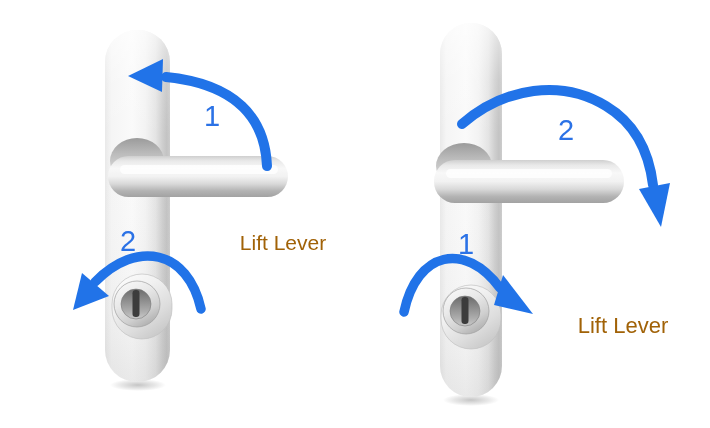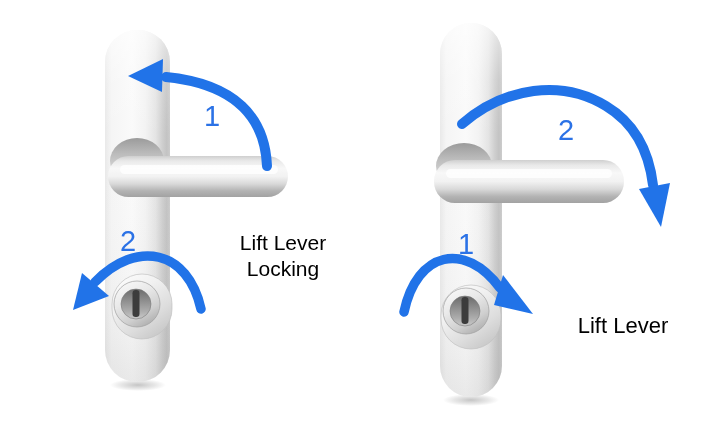--- a/index.html
+++ b/index.html
@@ -8,21 +8,21 @@
     overflow:hidden; font-family:"Liberation Sans", sans-serif;
   }
   #art { position:absolute; left:0; top:0; }
   .num {
     position:absolute; transform:translate(-50%,-50%);
     font:400 29px/1 "Liberation Sans", sans-serif;
     color:#2b72e6; user-select:none;
   }
   .label {
     position:absolute; transform:translateX(-50%);
-    text-align:center; color:#000000;
+    text-align:center; color:#a16207;
     font:400 21px/26px "Liberation Sans", sans-serif;
     white-space:nowrap;
   }
   .label span { display:block; }
   #label-right { font-size:22px; line-height:28px; }
 </style>
 </head>
 <body>
 
 <div id="canvas">
@@ -127,19 +127,18 @@
     </g>
   </svg>
 
   <span class="num" style="left:212px; top:116px;">1</span>
   <span class="num" style="left:128px; top:241px;">2</span>
   <span class="num" style="left:566px; top:130px;">2</span>
   <span class="num" style="left:466px; top:244px;">1</span>
 
   <div class="label" id="label-left" style="left:283px; top:230px;">
     <span>Lift Lever</span>
-    <span>Locking</span>
   </div>
   <div class="label" id="label-right" style="left:623px; top:312px;">
     <span>Lift Lever</span>
   </div>
 
 </div>
 
 </body></html>

